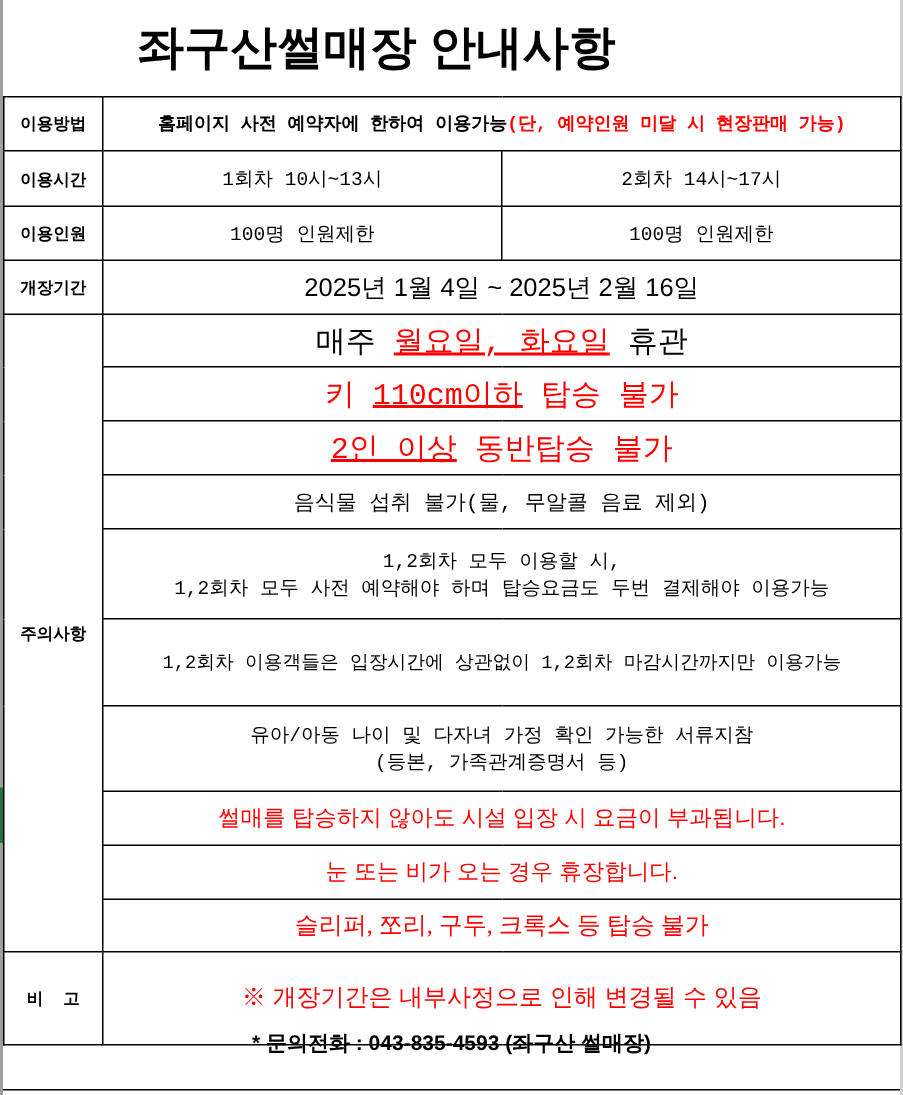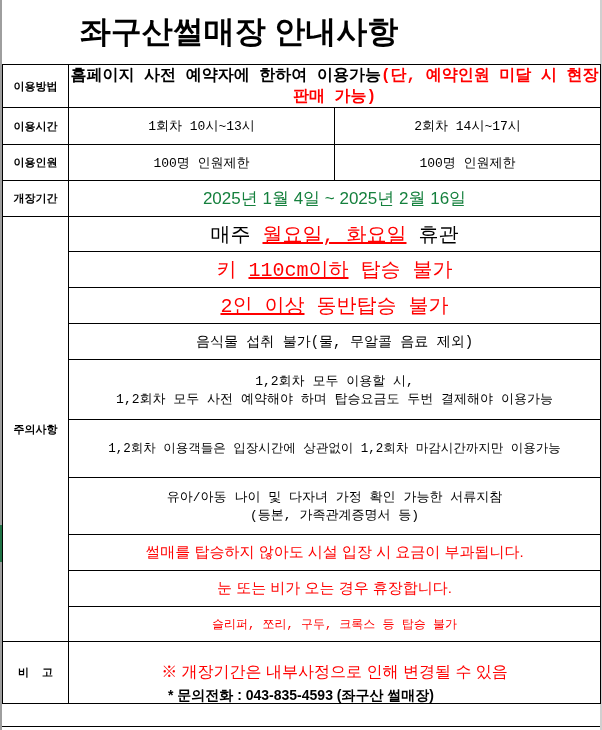--- a/index.html
+++ b/index.html
@@ -1,30 +1,30 @@
 <!DOCTYPE html>
 <html><head>
 <meta charset="utf-8">
 <style>
   html, body { margin:0; padding:0; background:#fff; }
   body { width:602px; height:730px; position:relative; overflow:hidden;
          font-family: "DejaVu Sans", "Liberation Sans", sans-serif; color:#000; }
   .leftbar { position:absolute; left:0; top:0; width:2px; height:730px; background:#9e9e9e; }
   .leftbar-green { position:absolute; left:0; top:525px; width:2px; height:37px; background:#217346; }
   .rightbar { position:absolute; right:0; top:0; width:2px; height:730px; background:#d0d0d0; }
-  .title { position:absolute; left:2px; top:0; width:474px; height:64px;
+  .title { position:absolute; left:14px; top:0; width:474px; height:64px;
            display:flex; align-items:center; justify-content:center;
            font-family: "Liberation Sans", sans-serif; font-weight:bold; font-size:31px; letter-spacing:0; }
   table { position:absolute; left:2px; top:64px; width:598px; border-collapse:collapse; table-layout:fixed; }
   td { border:1px solid #000; text-align:center; vertical-align:middle; padding:0; font-size:13px; }
   td.label { width:66px; font-weight:bold; font-size:11px; letter-spacing:0; }
   .serif { font-family: Liberation Mono, monospace; }
   .bold { font-weight:bold; }
   .red { color:#ff0000; }
-  .blue { color:#15803d; }
+  .blue { color:#000000; }
   .u { text-decoration:underline; }
   .big { font-size:20px; }
   .footer { position:absolute; left:2px; top:683px; width:598px; height:44px; border-bottom:1px solid #000;
             font-family:"Liberation Sans", sans-serif; font-weight:bold; font-size:14px; text-align:center; line-height:20px; padding-top:2px; box-sizing:border-box; }
 </style>
 </head>
 <body>
 
 <div class="leftbar"></div>
 <div class="leftbar-green"></div>
@@ -34,21 +34,21 @@
 
 <table>
   <colgroup>
       <col style="width:66px">
       <col style="width:266px">
       <col style="width:266px">
     </colgroup>
   <tbody>
       <tr style="height:36px">
     <td class="label serif">이용방법</td>
-    <td colspan="2" class="serif bold" style="font-size:16px">
+    <td colspan="2" class="serif bold" style="font-size:12px">
       <span>홈페이지 사전 예약자에 한하여 이용가능</span><span class="red">(단, 예약인원 미달 시 현장판매 가능)</span>
     </td>
   </tr>
   <tr style="height:37px">
     <td class="label serif">이용시간</td>
     <td class="serif">1회차 10시~13시</td>
     <td class="serif">2회차 14시~17시</td>
   </tr>
   <tr style="height:36px">
     <td class="label serif">이용인원</td>
@@ -94,21 +94,21 @@
       <div>(등본, 가족관계증명서 등)</div>
     </td>
   </tr>
   <tr style="height:36px">
     <td colspan="2" class="red" style="font-family:'Liberation Sans',sans-serif;font-size:15px">썰매를 탑승하지 않아도 시설 입장 시 요금이 부과됩니다.</td>
   </tr>
   <tr style="height:36px">
     <td colspan="2" class="red" style="font-family:'Liberation Sans',sans-serif;font-size:15px">눈 또는 비가 오는 경우 휴장합니다.</td>
   </tr>
   <tr style="height:35px">
-    <td colspan="2" class="red" style="font-family:Liberation Mono, monospace;font-size:12px">슬리퍼, 쪼리, 구두, 크록스 등 탑승 불가</td>
+    <td colspan="2" class="red" style="font-family:Liberation Serif, serif;font-size:16px">슬리퍼, 쪼리, 구두, 크록스 등 탑승 불가</td>
   </tr>
 
   <tr style="height:62px">
     <td class="label serif" style="white-space:pre">비  고</td>
     <td colspan="2" class="red" style="font-family:'Liberation Sans',sans-serif;font-size:16px">※ 개장기간은 내부사정으로 인해 변경될 수 있음</td>
   </tr>
 </tbody>
   </table>
 
 <div class="footer">

